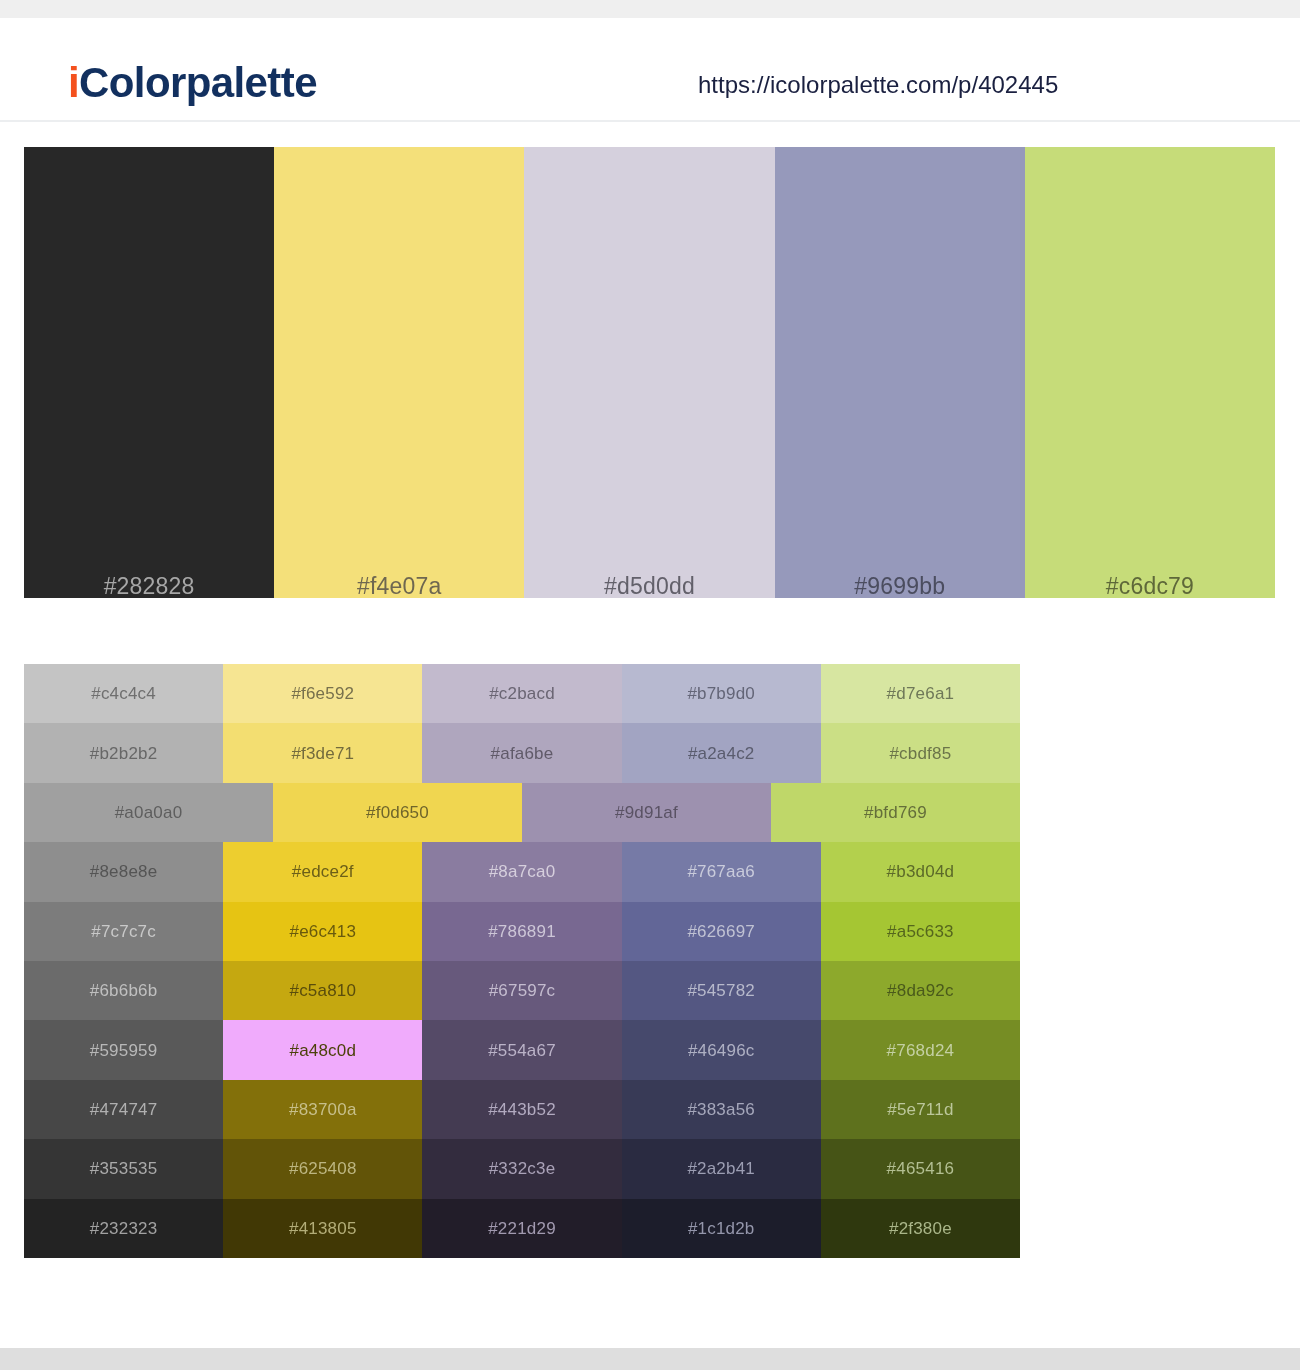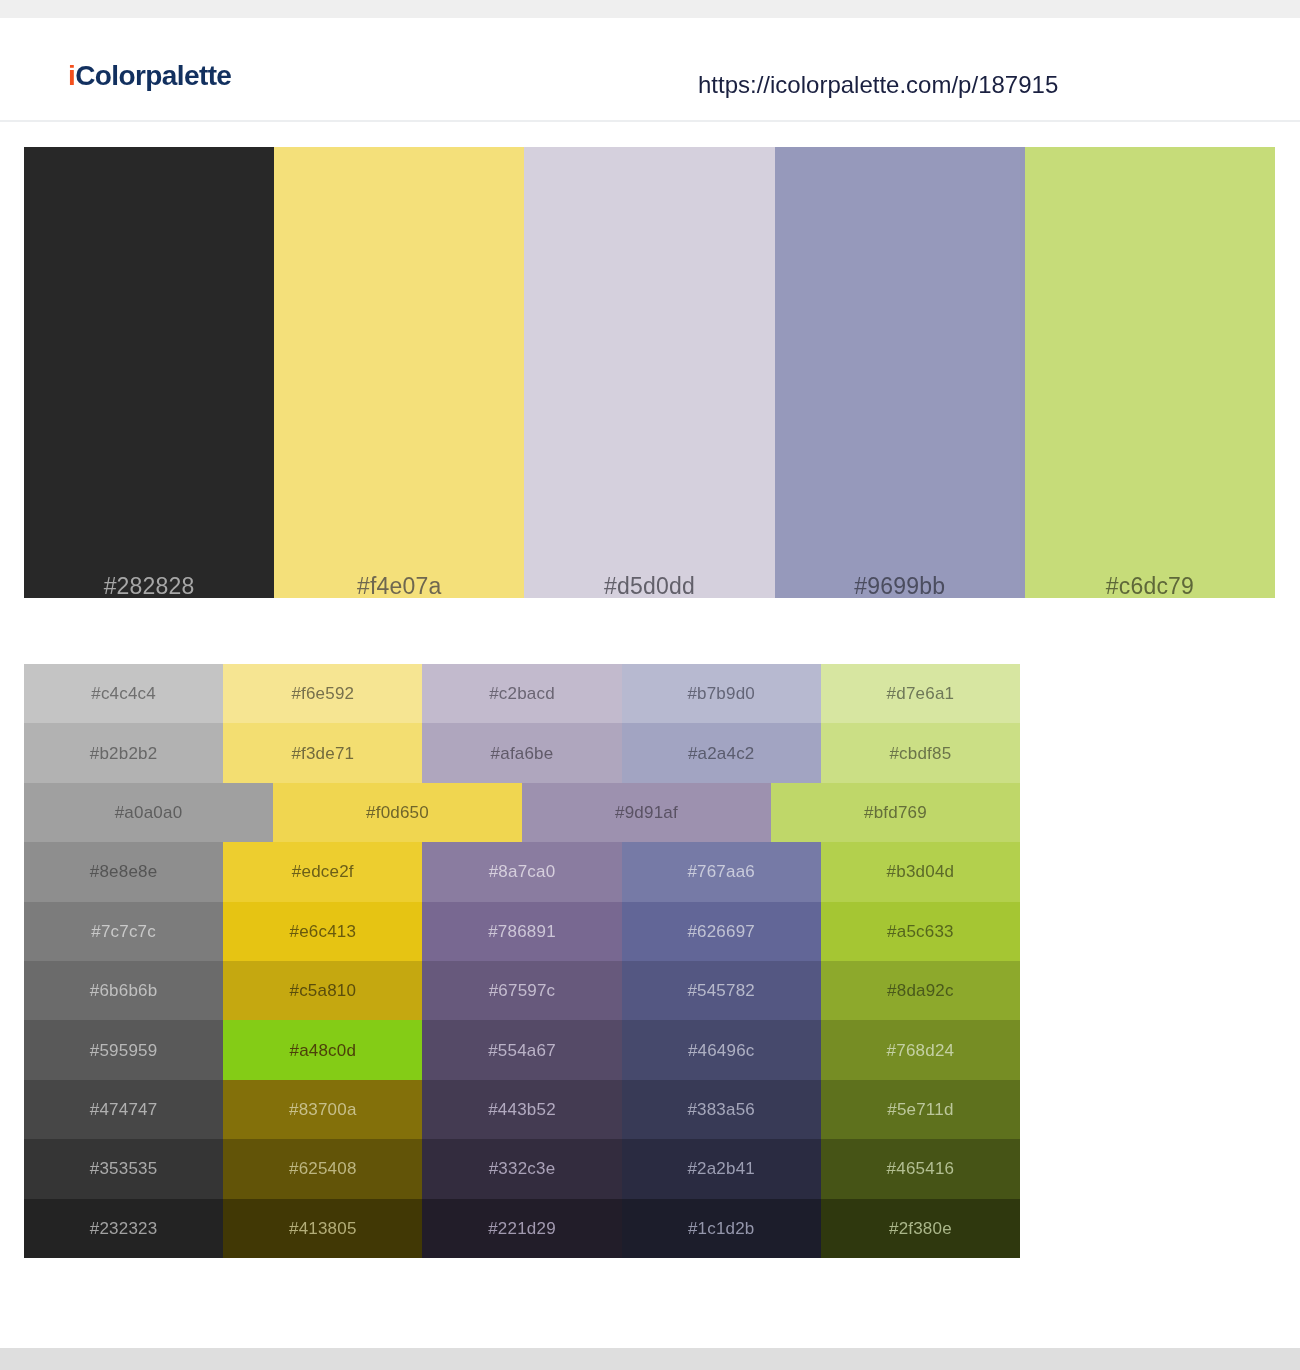--- a/index.html
+++ b/index.html
@@ -35,21 +35,21 @@
     width: 1300px;
     height: 104px;
     background: #ffffff;
     border-bottom: 2px solid #eceef0;
   }
 
   .logo {
     position: absolute;
     left: 68px;
     top: 44px;
-    font-size: 28px;
+    font-size: 42px;
     font-weight: bold;
     letter-spacing: -0.6px;
     line-height: 1;
     white-space: nowrap;
   }
   .logo .logo-i { color: #f4511e; }
   .logo .logo-rest { color: #12305f; }
 
   .header-url {
     position: absolute;
@@ -125,21 +125,21 @@
 <body>
 
 <div class="page">
 
   <div class="top-strip"></div>
 
   <div class="site-header">
     <div class="logo">
       <span class="logo-i">i</span><span class="logo-rest">Colorpalette</span>
     </div>
-    <div class="header-url">https://icolorpalette.com/p/187915</div>
+    <div class="header-url">https://icolorpalette.com/p/402445</div>
   </div>
 
   <div class="palette-strip" id="palette-strip">
       <div class="palette-cell" style="background: rgb(40, 40, 40);">
         <span class="hexlabel" style="color: rgb(167, 167, 167);">#282828</span>
       </div>
       <div class="palette-cell" style="background: rgb(244, 224, 122);">
         <span class="hexlabel" style="color: rgb(110, 103, 80);">#f4e07a</span>
       </div>
       <div class="palette-cell" style="background: rgb(213, 208, 221);">
@@ -250,21 +250,21 @@
           <span class="hexlabel" style="color: rgb(183, 185, 203);">#545782</span>
         </div>
         <div class="shade-cell" style="background: rgb(141, 169, 44); align-items: center;">
           <span class="hexlabel" style="color: rgb(74, 90, 27);">#8da92c</span>
         </div>
       </div>
       <div class="shade-row">
         <div class="shade-cell" style="background: rgb(89, 89, 89);">
           <span class="hexlabel" style="color: rgb(184, 184, 184);">#595959</span>
         </div>
-        <div class="shade-cell" style="background: #84cc16;">
+        <div class="shade-cell" style="background: #f0abfc;">
           <span class="hexlabel" style="color: rgb(76, 65, 10);">#a48c0d</span>
         </div>
         <div class="shade-cell" style="background: rgb(85, 74, 103);">
           <span class="hexlabel" style="color: rgb(187, 179, 200);">#554a67</span>
         </div>
         <div class="shade-cell" style="background: rgb(70, 73, 108);">
           <span class="hexlabel" style="color: rgb(174, 176, 195);">#46496c</span>
         </div>
         <div class="shade-cell" style="background: rgb(118, 141, 36);">
           <span class="hexlabel" style="color: rgb(196, 208, 163);">#768d24</span>

